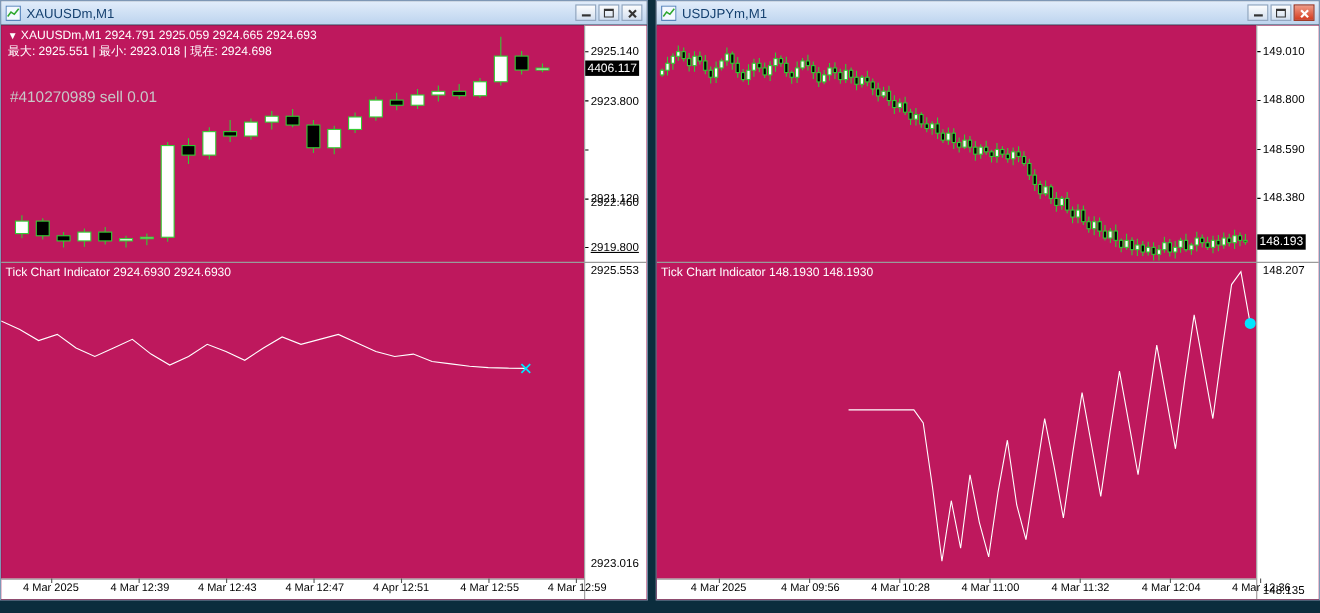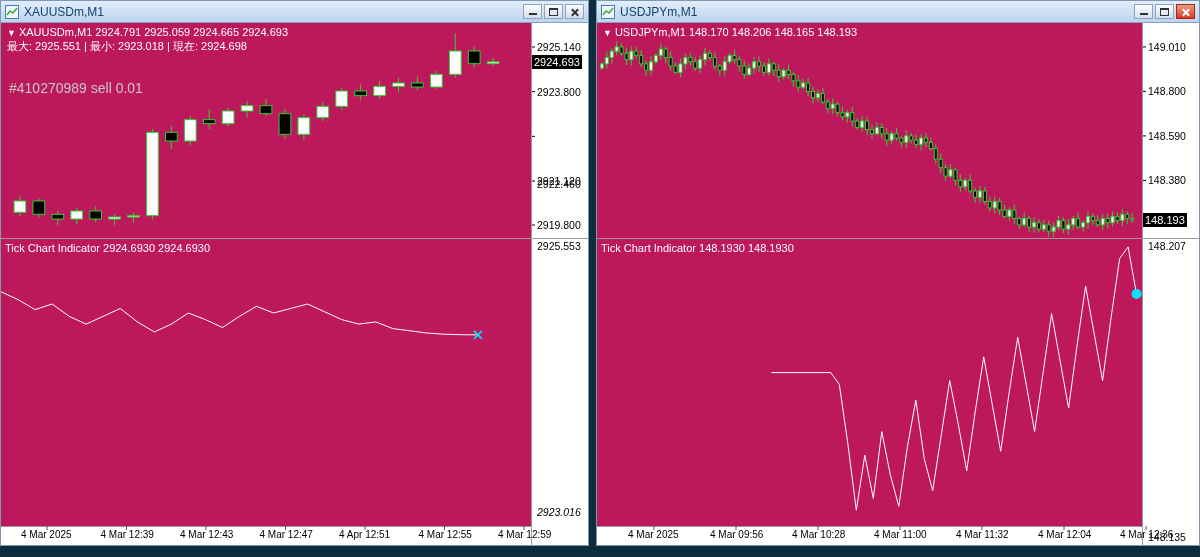--- a/index.html
+++ b/index.html
@@ -134,28 +134,28 @@
           <line x1="205" y1="503" x2="205" y2="507" stroke="#555"></line>
           <line x1="284.5" y1="503" x2="284.5" y2="507" stroke="#555"></line>
           <line x1="364" y1="503" x2="364" y2="507" stroke="#555"></line>
           <line x1="443.5" y1="503" x2="443.5" y2="507" stroke="#555"></line>
           <line x1="523" y1="503" x2="523" y2="507" stroke="#555"></line>
         </svg>
       <div class="overlay info1"><span class="tri">▼</span><span>XAUUSDm,M1 2924.791 2925.059 2924.665 2924.693</span></div>
       <div class="overlay info2">最大: 2925.551 | 最小: 2923.018 | 現在: 2924.698</div>
       <div class="overlay order">#410270989 sell 0.01</div>
       <div class="overlay ticklabel">Tick Chart Indicator 2924.6930 2924.6930</div>
-      <div class="overlay pricetag" style="left: 531px; top: 31.9px;">2924.693</div>
+      <div class="overlay pricetag" style="left: 531px; top: 31.9px;">4406.117</div>
     <div class="axis-label" style="left: 536px; top: 18px;">2925.140</div>
         <div class="axis-label" style="left: 536px; top: 62.6667px;">2923.800</div>
         <div class="axis-label" style="left: 536px; top: 107.333px; margin-top: 48px;">2922.460</div>
         <div class="axis-label" style="left: 536px; top: 152px;">2921.120</div>
-        <div class="axis-label" style="left: 536px; top: 196px;">2919.800</div>
+        <div class="axis-label" style="left: 536px; top: 196px; text-decoration: underline;">2919.800</div>
         <div class="axis-label" style="left: 536px; top: 217px;">2925.553</div>
-        <div class="axis-label" style="left: 536px; top: 483px; font-style: italic;">2923.016</div>
+        <div class="axis-label" style="left: 536px; top: 483px;">2923.016</div>
         <div class="time-label" style="left: 20px; top: 506px;">4 Mar 2025</div>
         <div class="time-label" style="left: 99.5px; top: 506px;">4 Mar 12:39</div>
         <div class="time-label" style="left: 179px; top: 506px;">4 Mar 12:43</div>
         <div class="time-label" style="left: 258.5px; top: 506px;">4 Mar 12:47</div>
         <div class="time-label" style="left: 338px; top: 506px;">4 Apr 12:51</div>
         <div class="time-label" style="left: 417.5px; top: 506px;">4 Mar 12:55</div>
         <div class="time-label" style="left: 497px; top: 506px;">4 Mar 12:59</div>
       </div>
   </div>
 
@@ -414,21 +414,20 @@
           <line x1="546" y1="112.9014778325111" x2="549" y2="112.9014778325111" stroke="#000"></line>
           <line x1="546" y1="157.38423645320302" x2="549" y2="157.38423645320302" stroke="#000"></line>
           <line x1="57" y1="503" x2="57" y2="507" stroke="#555"></line>
           <line x1="139" y1="503" x2="139" y2="507" stroke="#555"></line>
           <line x1="221" y1="503" x2="221" y2="507" stroke="#555"></line>
           <line x1="303" y1="503" x2="303" y2="507" stroke="#555"></line>
           <line x1="385" y1="503" x2="385" y2="507" stroke="#555"></line>
           <line x1="467" y1="503" x2="467" y2="507" stroke="#555"></line>
           <line x1="549" y1="503" x2="549" y2="507" stroke="#555"></line>
         </svg>
-      <div class="overlay info1"><span class="tri">▼</span><span>USDJPYm,M1 148.170 148.206 148.165 148.193</span></div>
       <div class="overlay ticklabel">Tick Chart Indicator 148.1930 148.1930</div>
       <div class="overlay pricetag" style="left: 546px; top: 189.995px;">148.193</div>
     <div class="axis-label" style="left: 551px; top: 17.936px;">149.010</div>
         <div class="axis-label" style="left: 551px; top: 62.4187px;">148.800</div>
         <div class="axis-label" style="left: 551px; top: 106.901px;">148.590</div>
         <div class="axis-label" style="left: 551px; top: 151.384px;">148.380</div>
         <div class="axis-label" style="left: 551px; top: 217px;">148.207</div>
         <div class="axis-label" style="left: 551px; top: 508px;">148.135</div>
         <div class="time-label" style="left: 31px; top: 506px;">4 Mar 2025</div>
         <div class="time-label" style="left: 113px; top: 506px;">4 Mar 09:56</div>

